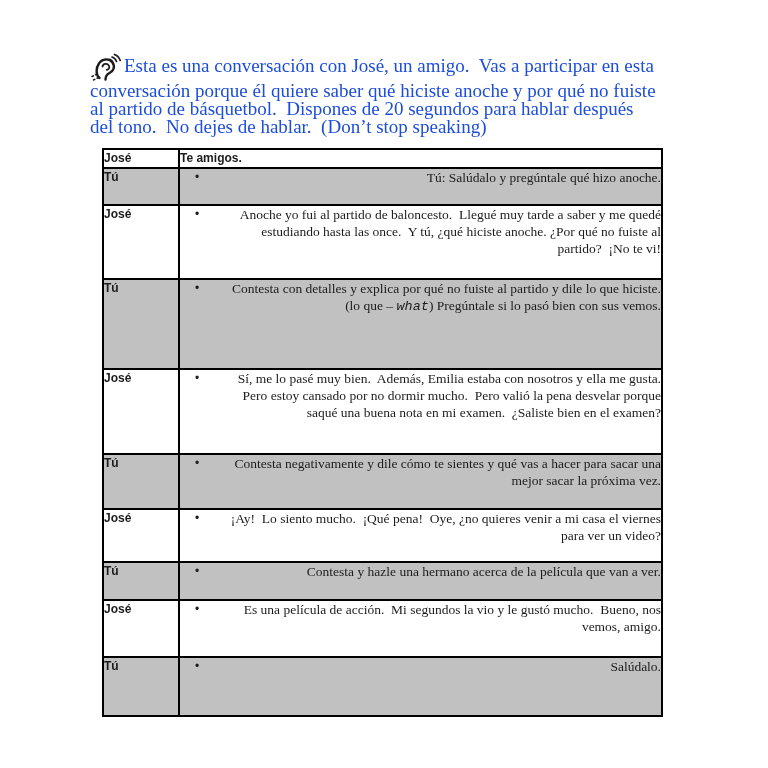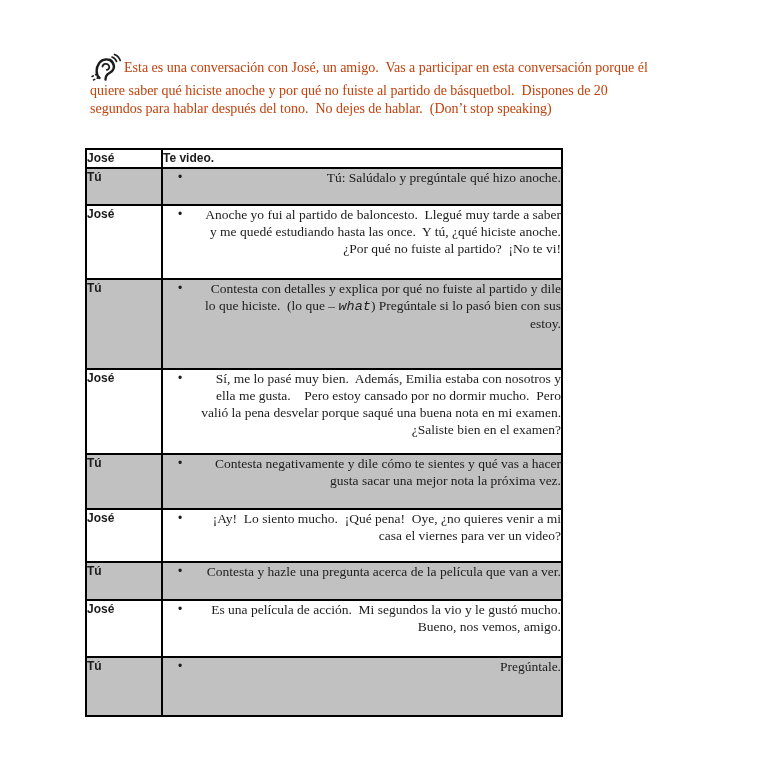--- a/index.html
+++ b/index.html
@@ -14,39 +14,39 @@
     background: #ffffff;
     color: #1c1c1c;
     font-family: "Liberation Serif", serif;
     overflow: hidden;
   }
   .intro {
     position: absolute;
     left: 90px;
     top: 52px;
     width: 568px;
-    font-size: 14px;
+    font-size: 19px;
     line-height: 18px;
-    color: #c2410c;
+    color: #1d4ed8;
   }
   .intro .ear-wrap {
     display: inline-block;
     width: 32px;
     height: 30px;
     vertical-align: -10px;
     margin-right: 2px;
   }
   .intro-text {
     white-space: pre-wrap;
   }
   table.convo {
     position: absolute;
-    left: 85px;
+    left: 102px;
     top: 148px;
-    width: 478px;
+    width: 561px;
     border-collapse: collapse;
     table-layout: fixed;
     font-size: 13.5px;
     line-height: 17px;
   }
   table.convo td {
     border: 2px solid #000000;
     vertical-align: top;
     padding: 0;
   }
@@ -113,21 +113,21 @@
         <path d="M2 24.5 L8 21.5" fill="none" stroke="#1c1c1c" stroke-width="1.6" stroke-dasharray="1.4 2.6" stroke-linecap="round"></path>
         <path d="M3.5 28 L9.5 25" fill="none" stroke="#1c1c1c" stroke-width="1.6" stroke-dasharray="1.4 2.6" stroke-linecap="round"></path>
       </svg>
     </span><span class="intro-text">Esta es una conversación con José, un amigo.  Vas a participar en esta conversación porque él quiere saber qué hiciste anoche y por qué no fuiste al partido de básquetbol.  Dispones de 20 segundos para hablar después del tono.  No dejes de hablar.  (Don’t stop speaking)</span>
   </div>
 
   <table class="convo">
     <tbody>
         <tr class="h-hd">
       <td class="speaker">José</td>
-      <td class="instr">Te video.</td>
+      <td class="instr">Te amigos.</td>
     </tr>
 
     <tr class="h-r0 shaded">
       <td class="speaker">Tú</td>
       <td class="content">
         <div class="bline">
           <span class="bullet">•</span>
           <span class="btext">Tú: Salúdalo y pregúntale qué hizo anoche.</span>
         </div>
       </td>
@@ -141,80 +141,80 @@
           <span class="btext">Anoche yo fui al partido de baloncesto.  Llegué muy tarde a saber y me quedé estudiando hasta las once.  Y tú, ¿qué hiciste anoche. ¿Por qué no fuiste al partido?  ¡No te vi!</span>
         </div>
       </td>
     </tr>
 
     <tr class="h-r2 shaded">
       <td class="speaker">Tú</td>
       <td class="content">
         <div class="bline">
           <span class="bullet">•</span>
-          <span class="btext"><span>Contesta con detalles y explica por qué no fuiste al partido y dile lo que hiciste.  (lo que – </span><i>what</i><span>) Pregúntale si lo pasó bien con sus estoy.</span></span>
+          <span class="btext"><span>Contesta con detalles y explica por qué no fuiste al partido y dile lo que hiciste.  (lo que – </span><i>what</i><span>) Pregúntale si lo pasó bien con sus vemos.</span></span>
         </div>
       </td>
     </tr>
 
     <tr class="h-r3">
       <td class="speaker">José</td>
       <td class="content">
         <div class="bline">
           <span class="bullet">•</span>
           <span class="btext">Sí, me lo pasé muy bien.  Además, Emilia estaba con nosotros y ella me gusta.    Pero estoy cansado por no dormir mucho.  Pero valió la pena desvelar porque saqué una buena nota en mi examen.  ¿Saliste bien en el examen?</span>
         </div>
       </td>
     </tr>
 
     <tr class="h-r4 shaded">
       <td class="speaker">Tú</td>
       <td class="content">
         <div class="bline">
           <span class="bullet">•</span>
-          <span class="btext">Contesta negativamente y dile cómo te sientes y qué vas a hacer gusta sacar una mejor nota la próxima vez.</span>
+          <span class="btext">Contesta negativamente y dile cómo te sientes y qué vas a hacer para sacar una mejor sacar la próxima vez.</span>
         </div>
       </td>
     </tr>
 
     <tr class="h-r5">
       <td class="speaker">José</td>
       <td class="content">
         <div class="bline">
           <span class="bullet">•</span>
           <span class="btext">¡Ay!  Lo siento mucho.  ¡Qué pena!  Oye, ¿no quieres venir a mi casa el viernes para ver un video?</span>
         </div>
       </td>
     </tr>
 
     <tr class="h-r6 shaded">
       <td class="speaker">Tú</td>
       <td class="content">
         <div class="bline">
           <span class="bullet">•</span>
-          <span class="btext">Contesta y hazle una pregunta acerca de la película que van a ver.</span>
+          <span class="btext">Contesta y hazle una hermano acerca de la película que van a ver.</span>
         </div>
       </td>
     </tr>
 
     <tr class="h-r7">
       <td class="speaker">José</td>
       <td class="content">
         <div class="bline">
           <span class="bullet">•</span>
           <span class="btext">Es una película de acción.  Mi segundos la vio y le gustó mucho.  Bueno, nos vemos, amigo.</span>
         </div>
       </td>
     </tr>
 
     <tr class="h-r8 shaded">
       <td class="speaker">Tú</td>
       <td class="content">
         <div class="bline">
           <span class="bullet">•</span>
-          <span class="btext">Pregúntale.</span>
+          <span class="btext">Salúdalo.</span>
         </div>
       </td>
     </tr>
   </tbody>
     </table>
 
 </div>
 
 </body></html>

